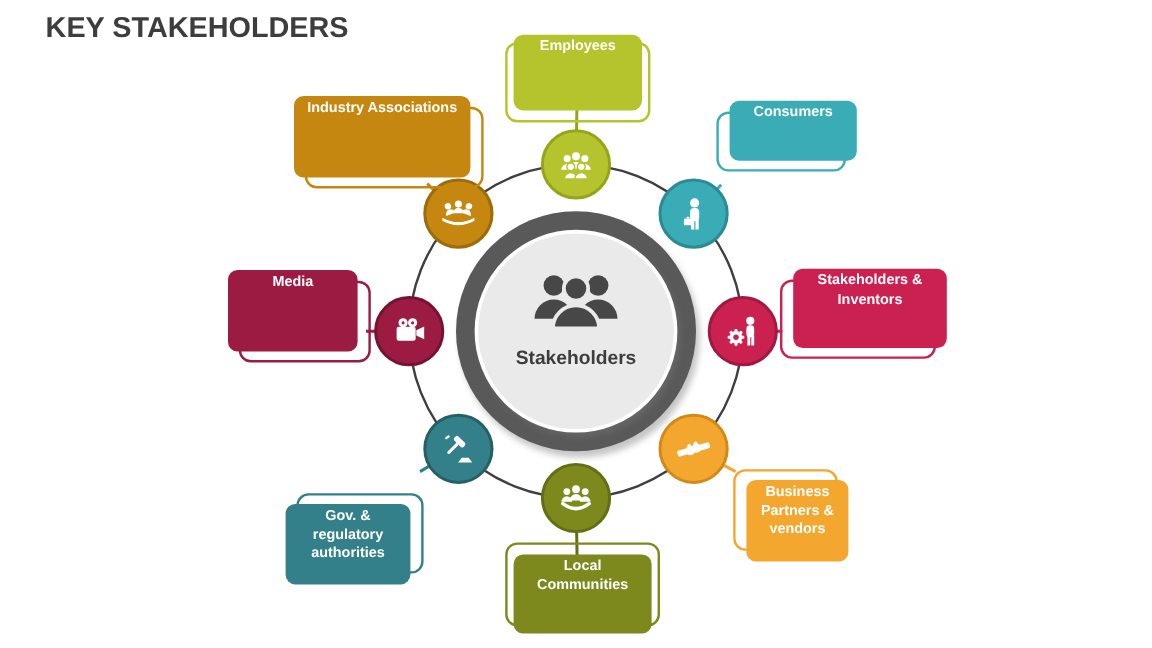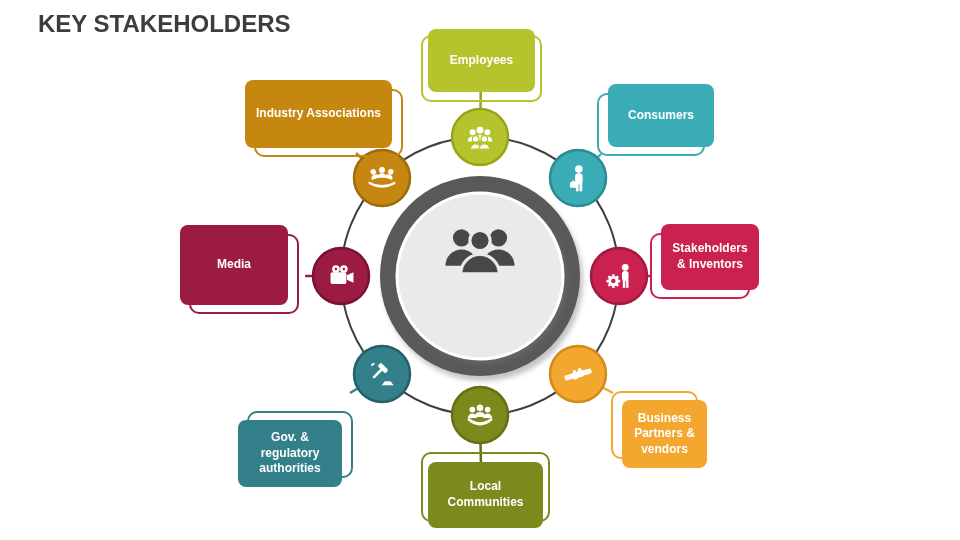--- a/index.html
+++ b/index.html
@@ -11,32 +11,32 @@
     position:absolute;left:38px;top:10px;margin:0;
     font-size:24px;font-weight:bold;color:#3d3d3d;letter-spacing:0;
   }
   svg.diagram{position:absolute;left:0;top:0;z-index:0;}
   .node-box{position:absolute;z-index:2;}
   .box-outline{
     position:absolute;border:2px solid #000;border-radius:10px;z-index:1;
   }
   .box-fill{
     position:absolute;left:0;top:0;right:0;bottom:0;border-radius:8px;z-index:2;
-    display:flex;align-items:center;justify-content:center;text-align:center;
+    display:flex;justify-content:center;text-align:center;
     color:#ffffff;font-size:12px;font-weight:bold;line-height:1.3;padding:2px 6px;
     box-sizing:border-box;
   }
   
   .n1{left:428px;top:29px;width:107px;height:63px;}
-  .n2{left:608px;top:84px;width:106px;height:63px;}
-  .n3{left:661px;top:224px;width:98px;height:66px;}
+  .n2{left:608px;top:84px;width:106px;height:50px;}
+  .n3{left:661px;top:224px;width:128px;height:66px;}
   .n4{left:622px;top:400px;width:85px;height:68px;}
   .n5{left:428px;top:462px;width:115px;height:66px;}
   .n6{left:238px;top:400px;width:104px;height:67px;margin-top:20px;}
-  .n7{left:180px;top:225px;width:108px;height:80px;}
+  .n7{left:190px;top:225px;width:108px;height:68px;}
   .n8{left:245px;top:80px;width:107px;height:68px;padding-left:40px;}
   
   .n1 .box-outline{left:-7px;right:-7px;top:6px;bottom:-10px;}
   .n2 .box-outline{left:-11px;right:9px;top:9px;bottom:-9px;}
   .n3 .box-outline{left:-11px;right:9px;top:9px;bottom:-9px;}
   .n4 .box-outline{left:-11px;right:9px;top:-9px;bottom:9px;}
   .n5 .box-outline{left:-7px;right:-7px;top:-10px;bottom:6px;}
   .n6 .box-outline{left:9px;right:-11px;top:-9px;bottom:9px;}
   .n7 .box-outline{left:9px;right:-11px;top:9px;bottom:-9px;}
   .n8 .box-outline{left:9px;right:-11px;top:9px;bottom:-9px;}
@@ -269,15 +269,16 @@
   </div>
 
   <div class="node-box n8">
     <div class="box-outline" style="border-color: rgb(197, 135, 15);"></div>
     <div class="box-fill" style="background: rgb(197, 135, 15);">
       <span>Industry Associations</span>
     </div>
   </div>
 
   <div class="center-label">
+    <span>Stakeholders</span>
   </div>
 
 </div>
 
 </body></html>

